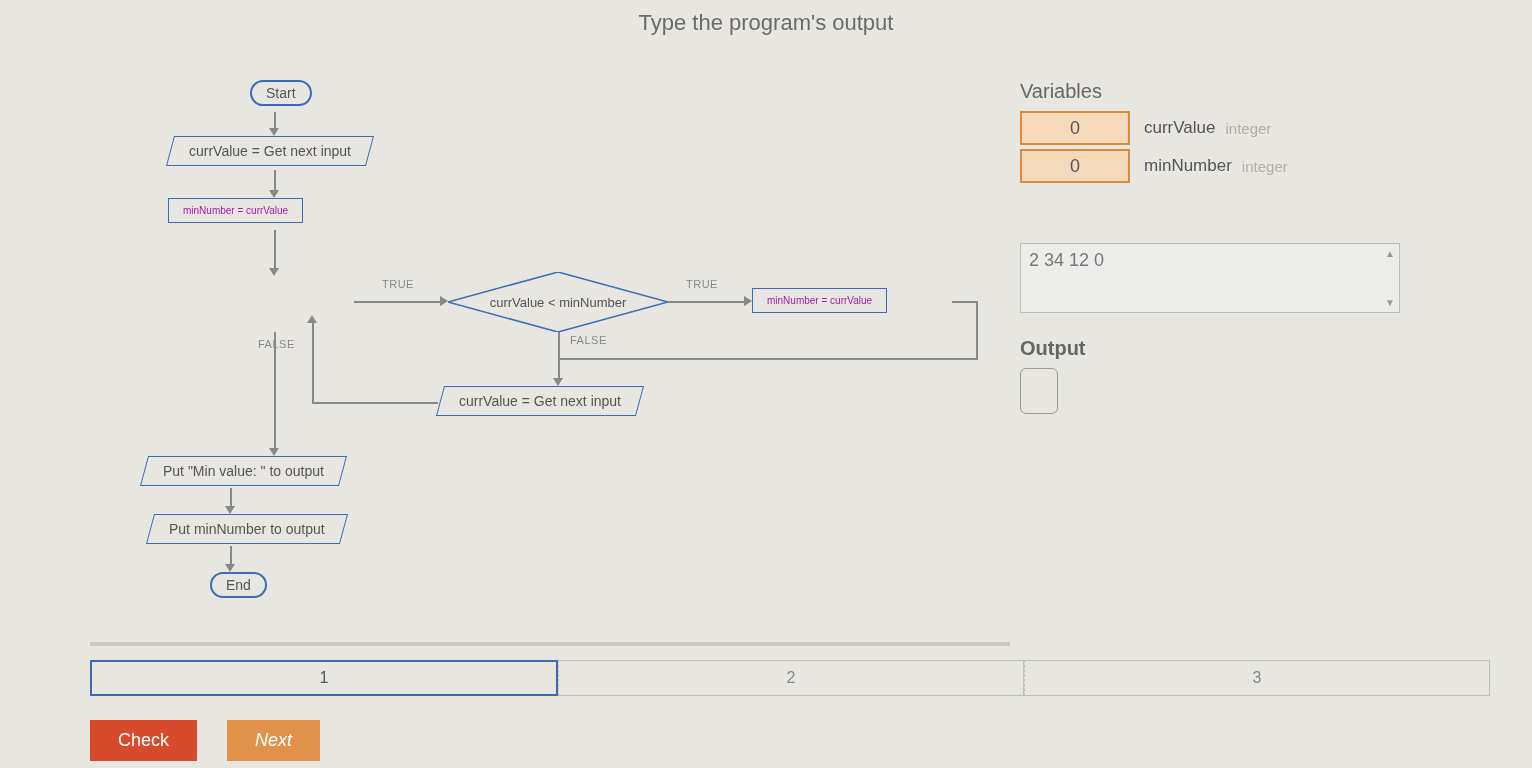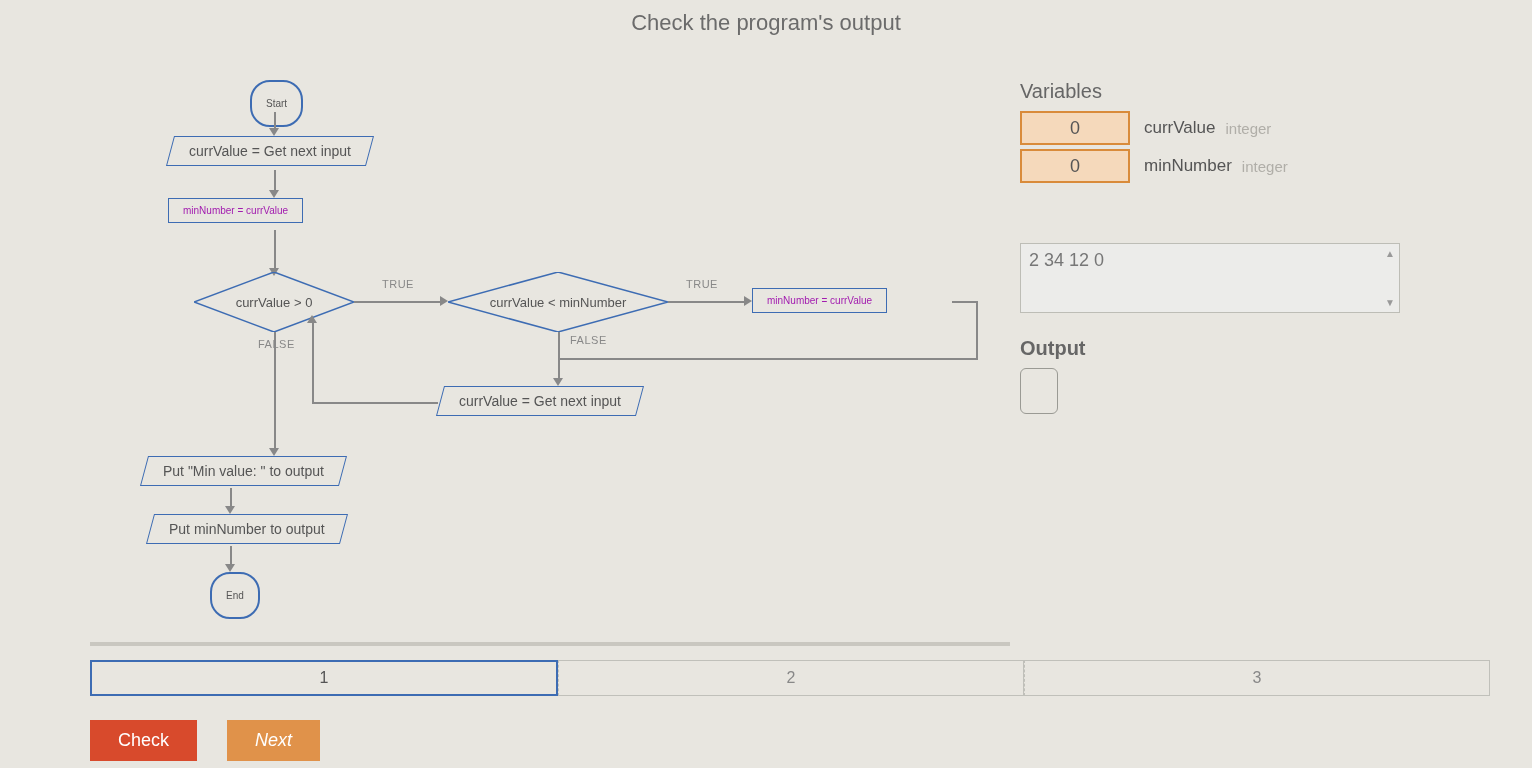--- a/index.html
+++ b/index.html
@@ -25,22 +25,22 @@
     position: absolute;
     left: 90px;
     top: 70px;
     width: 900px;
     height: 560px;
   }
   .terminal {
     position: absolute;
     border: 2px solid #3d6cb3;
     border-radius: 20px;
-    padding: 16px 14px;
-    font-size: 10px;
+    padding: 3px 14px;
+    font-size: 14px;
     color: #555;
     background: transparent;
   }
   .io-par {
     position: absolute;
     border: 1.5px solid #3d6cb3;
     padding: 6px 18px;
     font-size: 14px;
     color: #555;
     transform: skewX(-15deg);
@@ -200,42 +200,36 @@
   .hr-line {
     position:absolute;
     left:90px; top:642px;
     width:920px; height:4px;
     background:#c9c7c0;
   }
 </style>
 </head>
 <body>
 
-<div class="page-title">Check the program's output</div>
+<div class="page-title">Type the program's output</div>
 
 <div class="flowchart">
 
   <div class="terminal" style="left:160px; top:10px;">Start</div>
   <div class="arrow arrow-down" style="left:184px; top:42px; height:20px;"></div>
   <div class="arrowhead-down" style="left:179px; top:58px;"></div>
 
   <div class="io-par" style="left:80px; top:66px;"><span>currValue = Get next input</span></div>
   <div class="arrow arrow-down" style="left:184px; top:100px; height:24px;"></div>
   <div class="arrowhead-down" style="left:179px; top:120px;"></div>
 
   <div class="process" style="left:78px; top:128px;">minNumber = currValue</div>
   <div class="arrow arrow-down" style="left:184px; top:160px; height:42px;"></div>
   <div class="arrowhead-down" style="left:179px; top:198px;"></div>
 
-  <div class="decision" style="left:104px; top:202px;">
-    <svg width="160" height="60">
-        <polygon points="80,0 160,30 80,60 0,30" fill="none" stroke="#3d6cb3" stroke-width="1.5"></polygon>
-      </svg>
-    <div class="dlabel">currValue &gt; 0</div>
-  </div>
   <div class="edge-label" style="left:292px; top:208px;">TRUE</div>
   <div class="edge-label" style="left:168px; top:268px;">FALSE</div>
 
   <div class="arrow arrow-right" style="left:264px; top:231px; width:90px;"></div>
   <div class="arrowhead-right" style="left:350px; top:226px;"></div>
 
   <div class="decision" style="left:358px; top:202px; width:220px;">
     <svg width="220" height="60">
         <polygon points="110,0 220,30 110,60 0,30" fill="none" stroke="#3d6cb3" stroke-width="1.5"></polygon>
       </svg>

